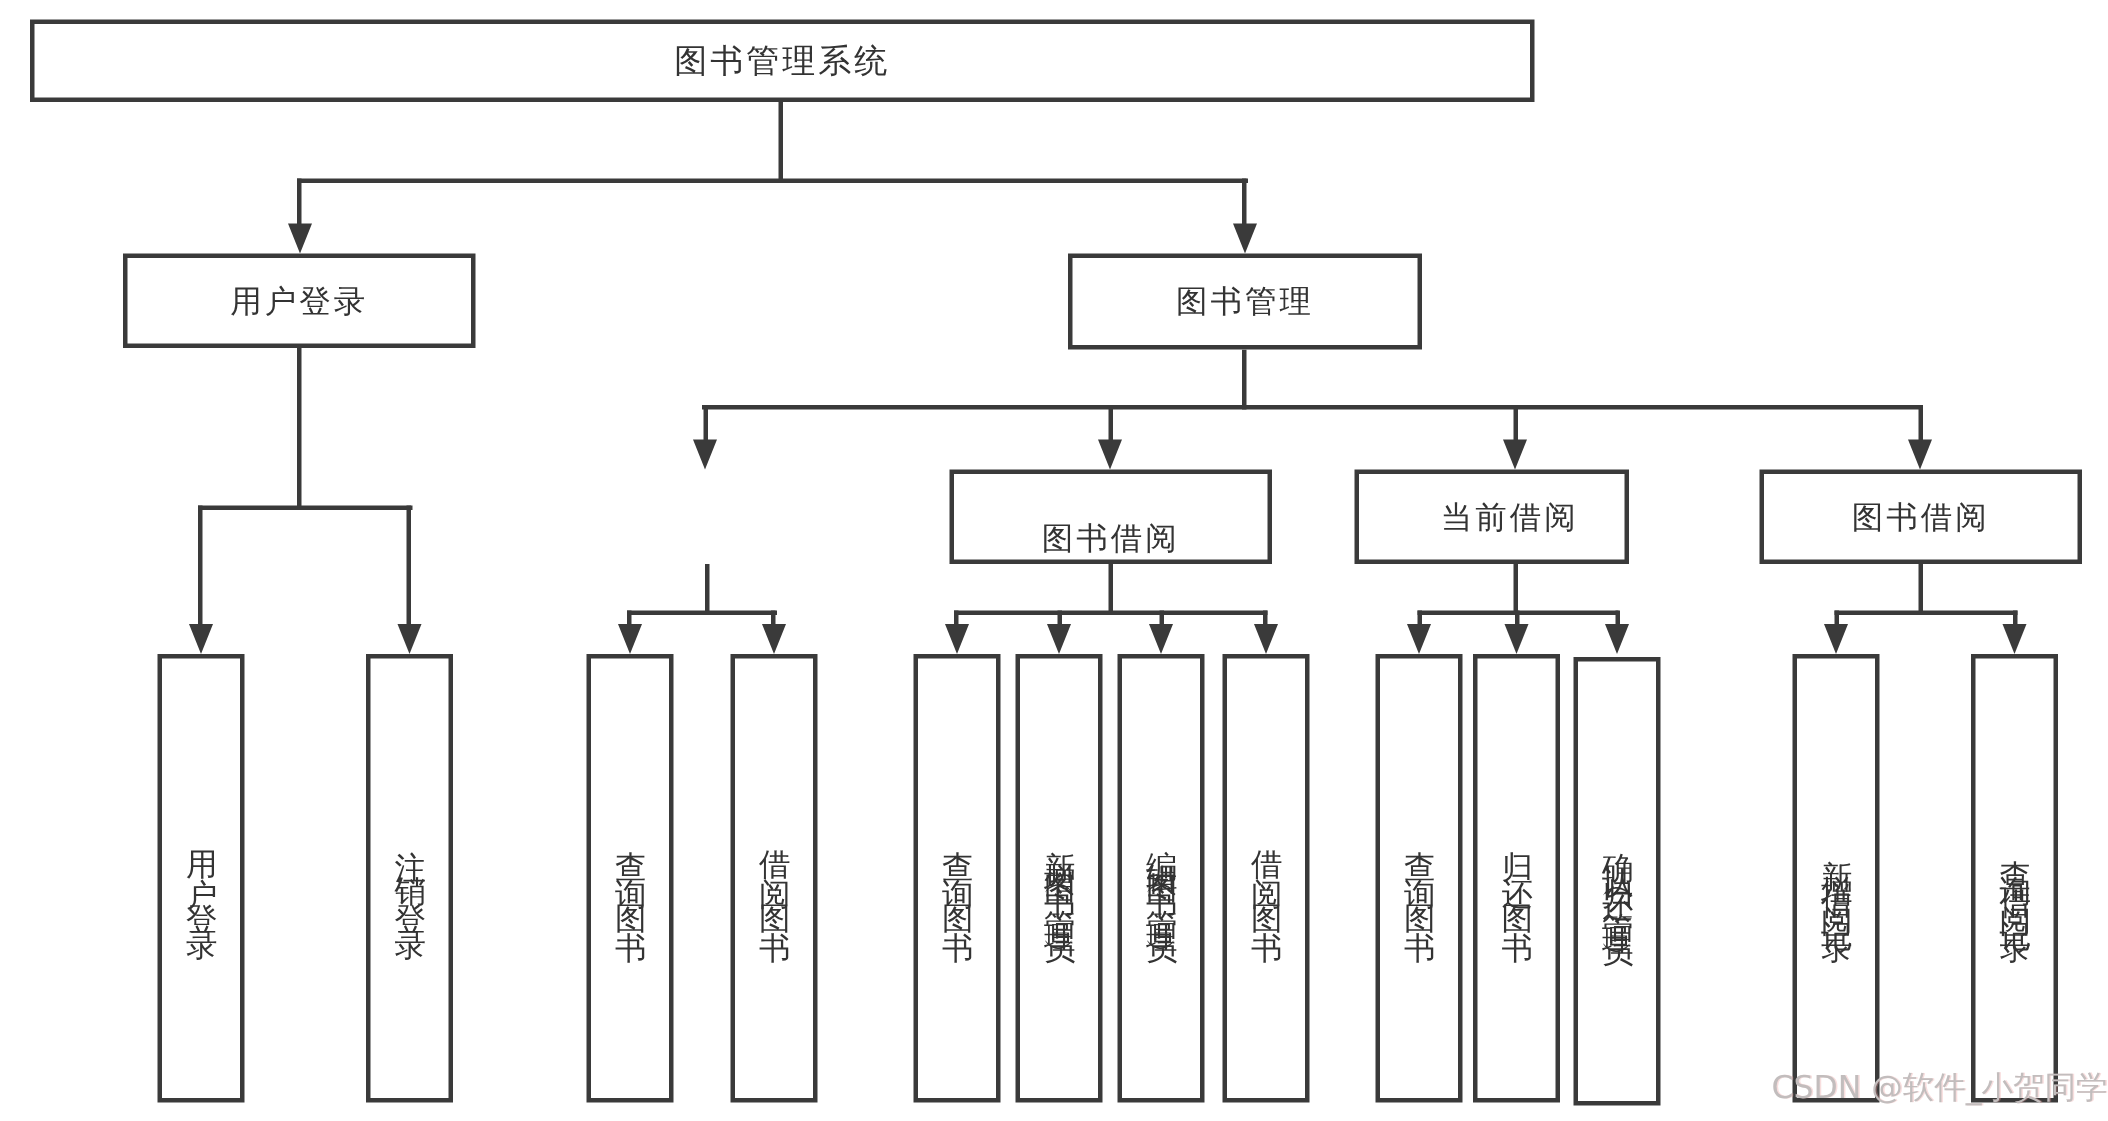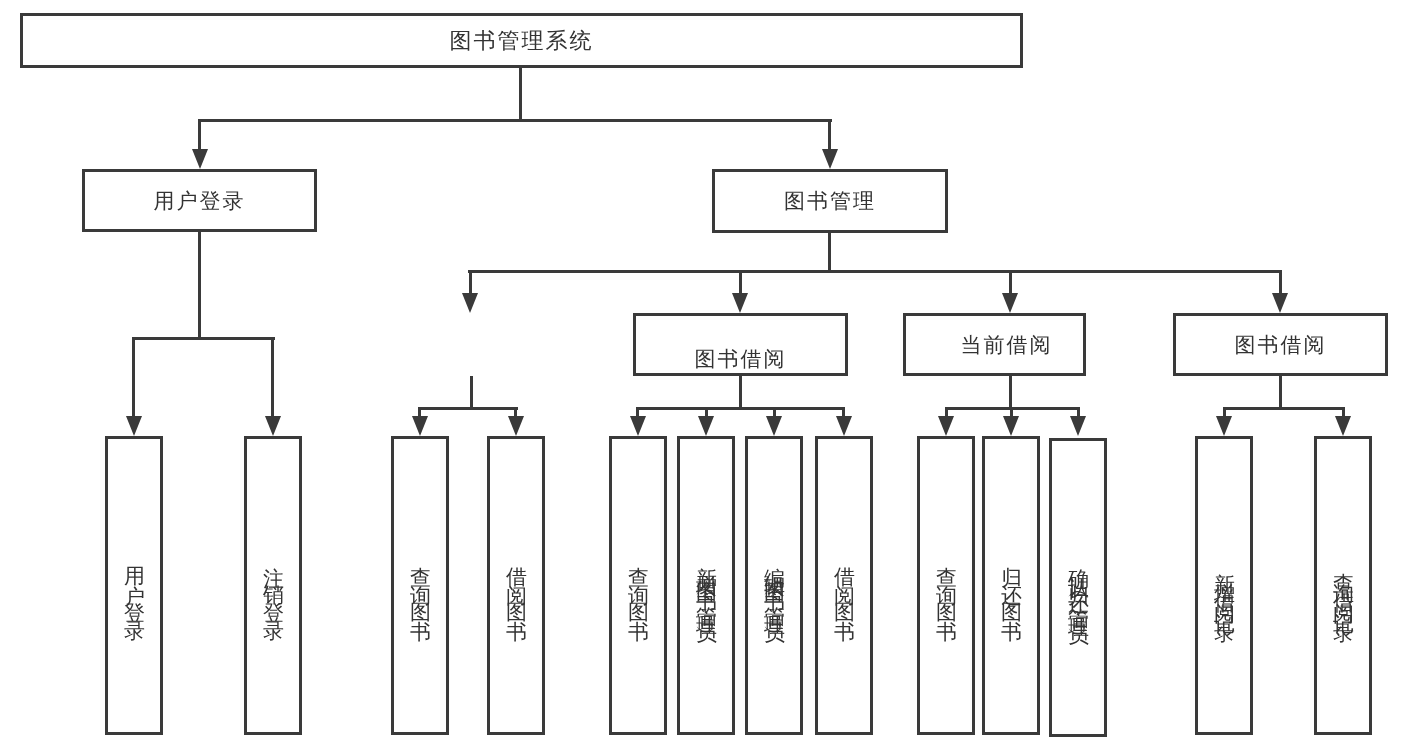--- a/index.html
+++ b/index.html
@@ -199,14 +199,15 @@
     <span class="vlabel sp9">确认归还（管理员）</span>
   </div>
 
   <div class="vbox" style="left:1195px;">
     <span class="vlabel sp6">新增借阅记录</span>
   </div>
   <div class="vbox" style="left:1314px;">
     <span class="vlabel sp6">查询借阅记录</span>
   </div>
 
+  <div class="watermark">CSDN @软件_小贺同学</div>
 
 </div>
 
 </body></html>

